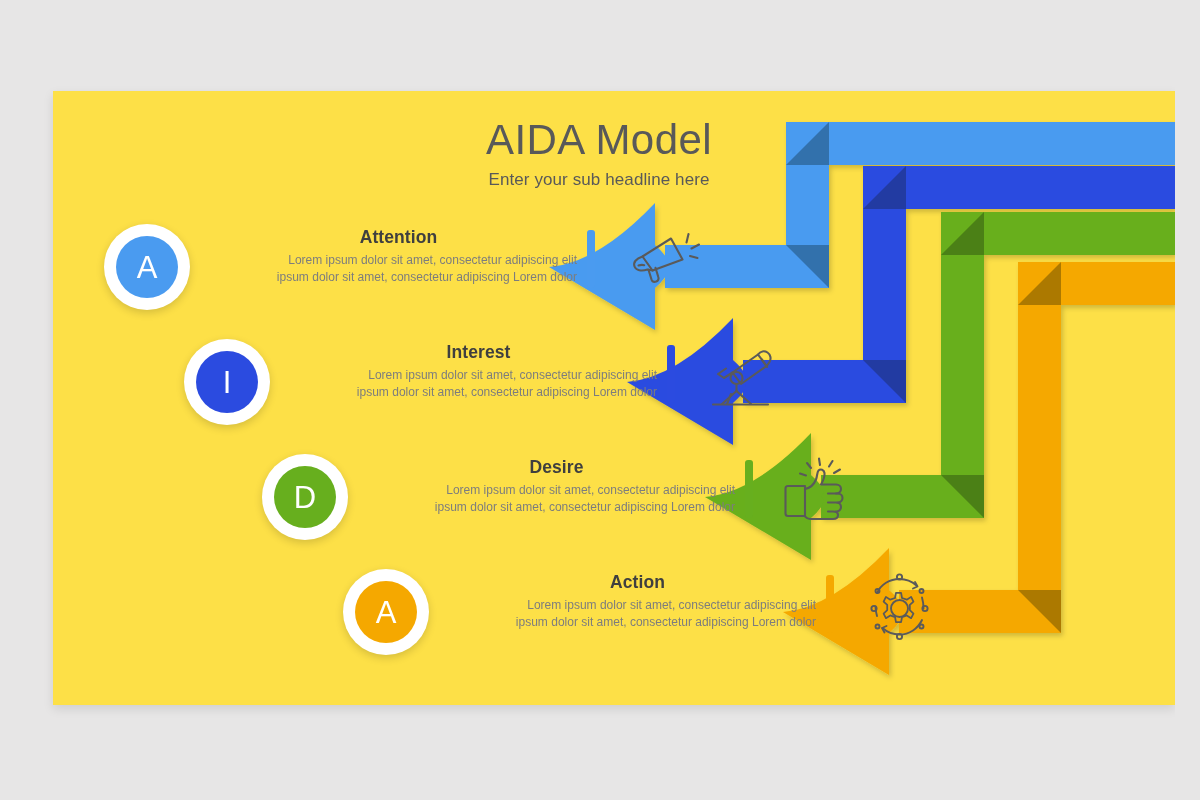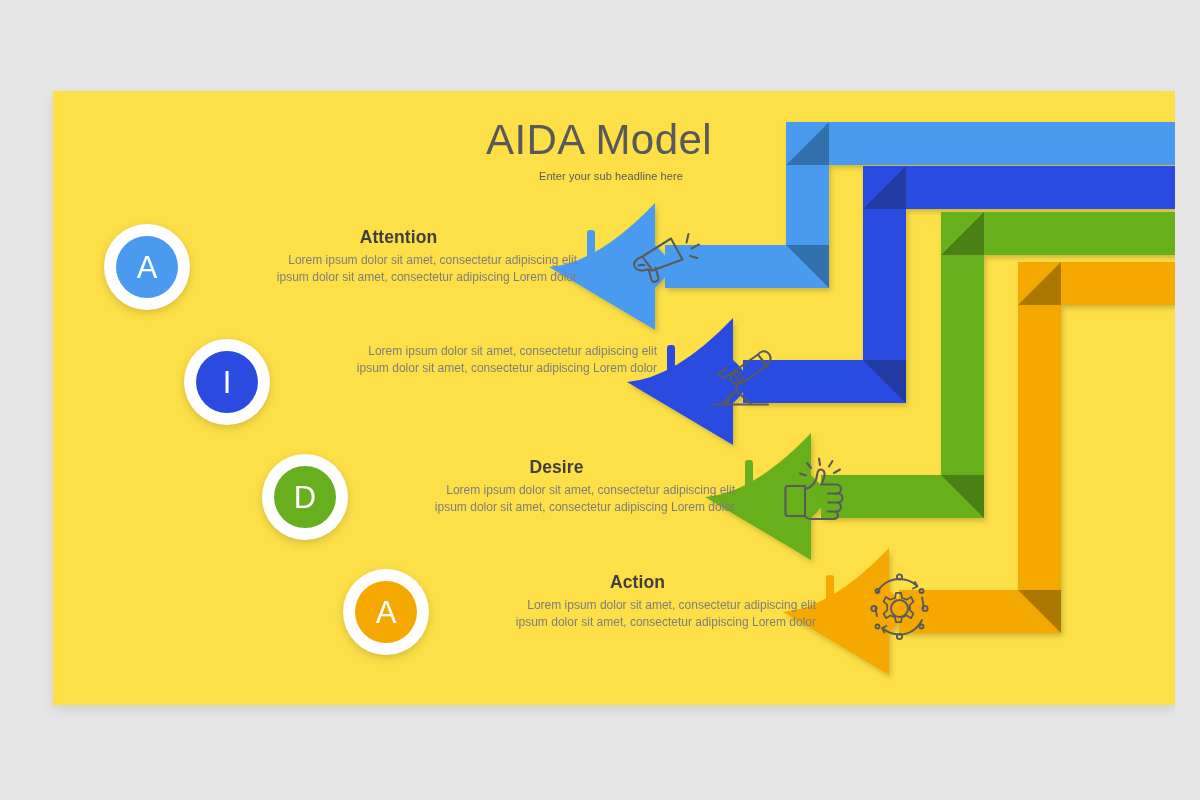--- a/index.html
+++ b/index.html
@@ -21,23 +21,23 @@
   }
 
   
   #title{
     position:absolute;left:0;top:25px;width:1092px;
     text-align:center;
     font-size:42px;font-weight:400;color:#595959;
     letter-spacing:.4px;white-space:nowrap;
   }
   #subtitle{
-    position:absolute;left:12px;top:79px;width:1092px;
+    position:absolute;left:0;top:79px;width:1092px;
     text-align:center;
-    font-size:11px;font-weight:400;color:#595959;
+    font-size:17px;font-weight:400;color:#595959;
     letter-spacing:.1px;white-space:nowrap;
   }
 
   
   #ribbons{position:absolute;left:0;top:0;width:1122px;height:614px;}
 
   
   .row{position:absolute;height:96px;}
   .badge-wrap{
     position:absolute;top:0;left:0;width:86px;height:86px;
@@ -182,20 +182,21 @@
       </div>
     </div>
 
     <div class="row" style="left:131px;top:248px;width:600px;">
       <div class="badge-wrap">
         <div class="badge" style="background:#2b4be0;">
           <span>I</span>
         </div>
       </div>
       <div class="textblock" style="left:116px;width:357px;">
+        <div class="rowtitle">Interest</div>
         <div class="rowdesc">Lorem ipsum dolor sit amet, consectetur adipiscing elit</div>
         <div class="rowdesc">ipsum dolor sit amet, consectetur adipiscing Lorem dolor</div>
       </div>
       <div class="vbar" style="left:483px;background:#2b4be0;"></div>
       <div class="rowicon" style="left:518px;">
         <svg width="78" height="72" viewBox="0 0 78 72">
           <g fill="none" stroke="#5a5a5a" stroke-width="2.1" stroke-linecap="round" stroke-linejoin="round">
             <path d="M30.5,31.5 L56,13.5 L64.5,25 L39,43 Z"></path>
             <path d="M56,13.5 C58.5,10 62.5,9.5 65.5,11.5 C68.5,13.5 69.5,17.5 67.5,21 C66,23.5 64.5,25 64.5,25"></path>
             <path d="M60,18.5 L65,26"></path>

